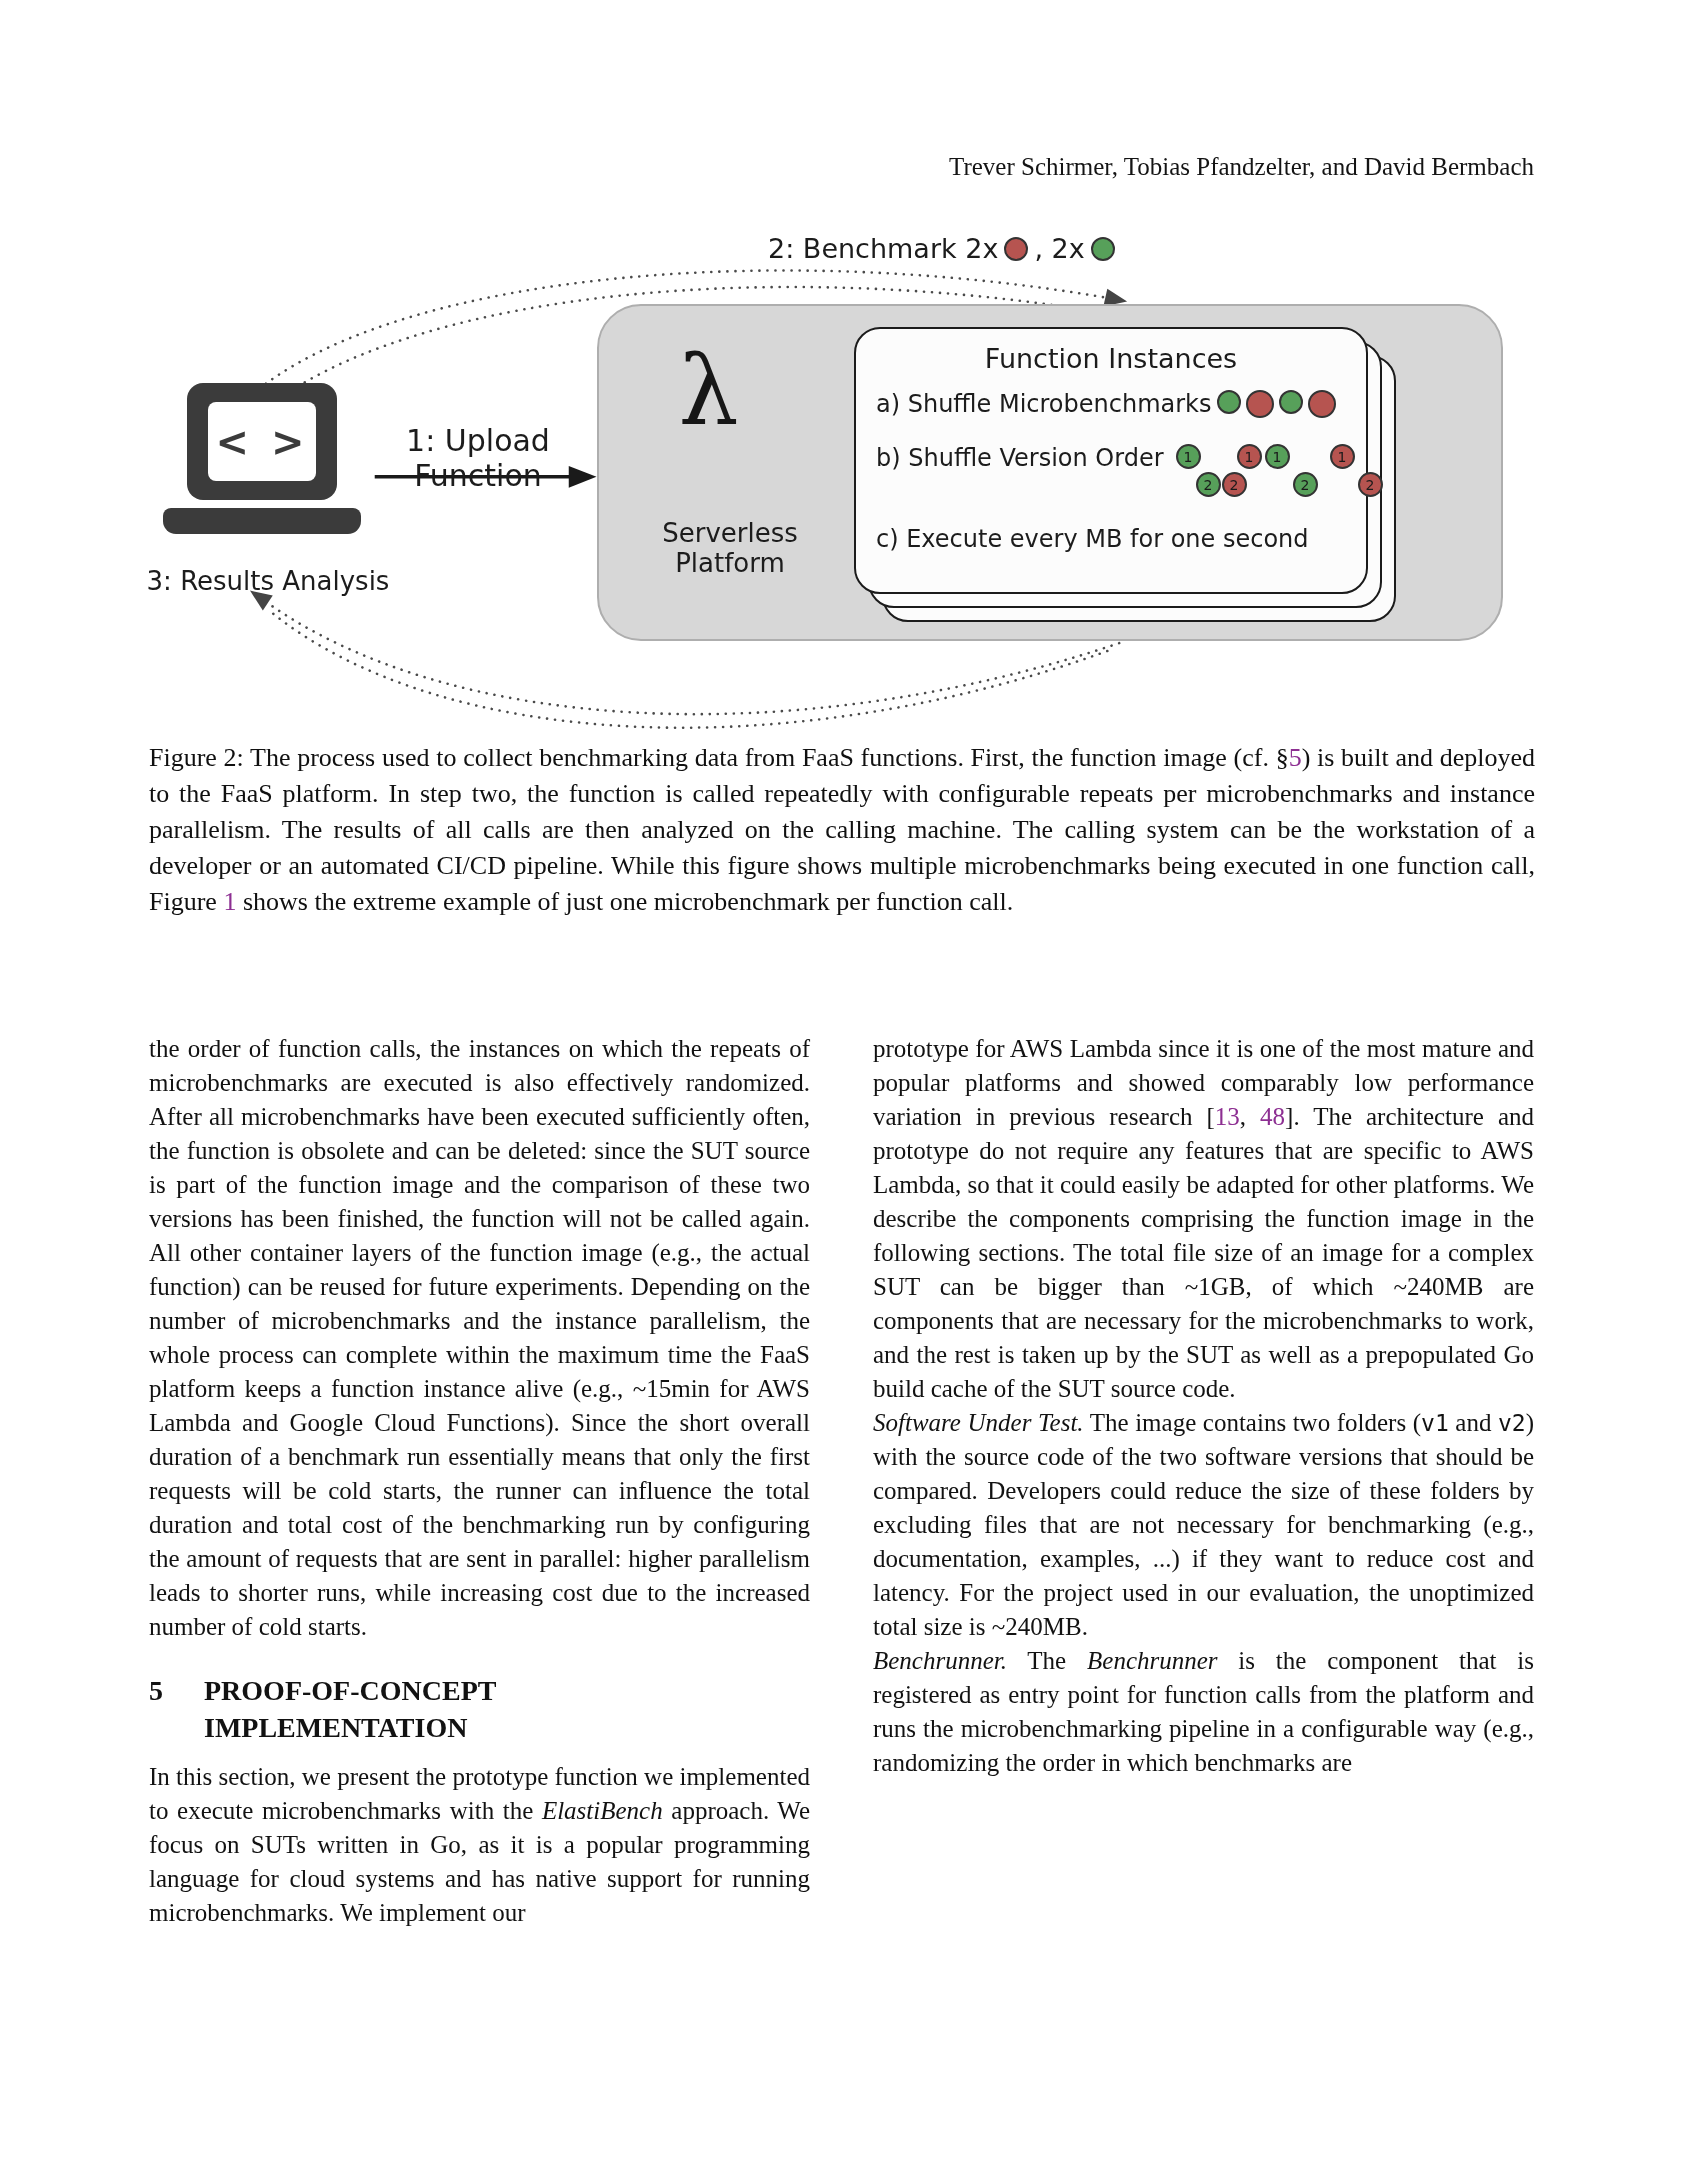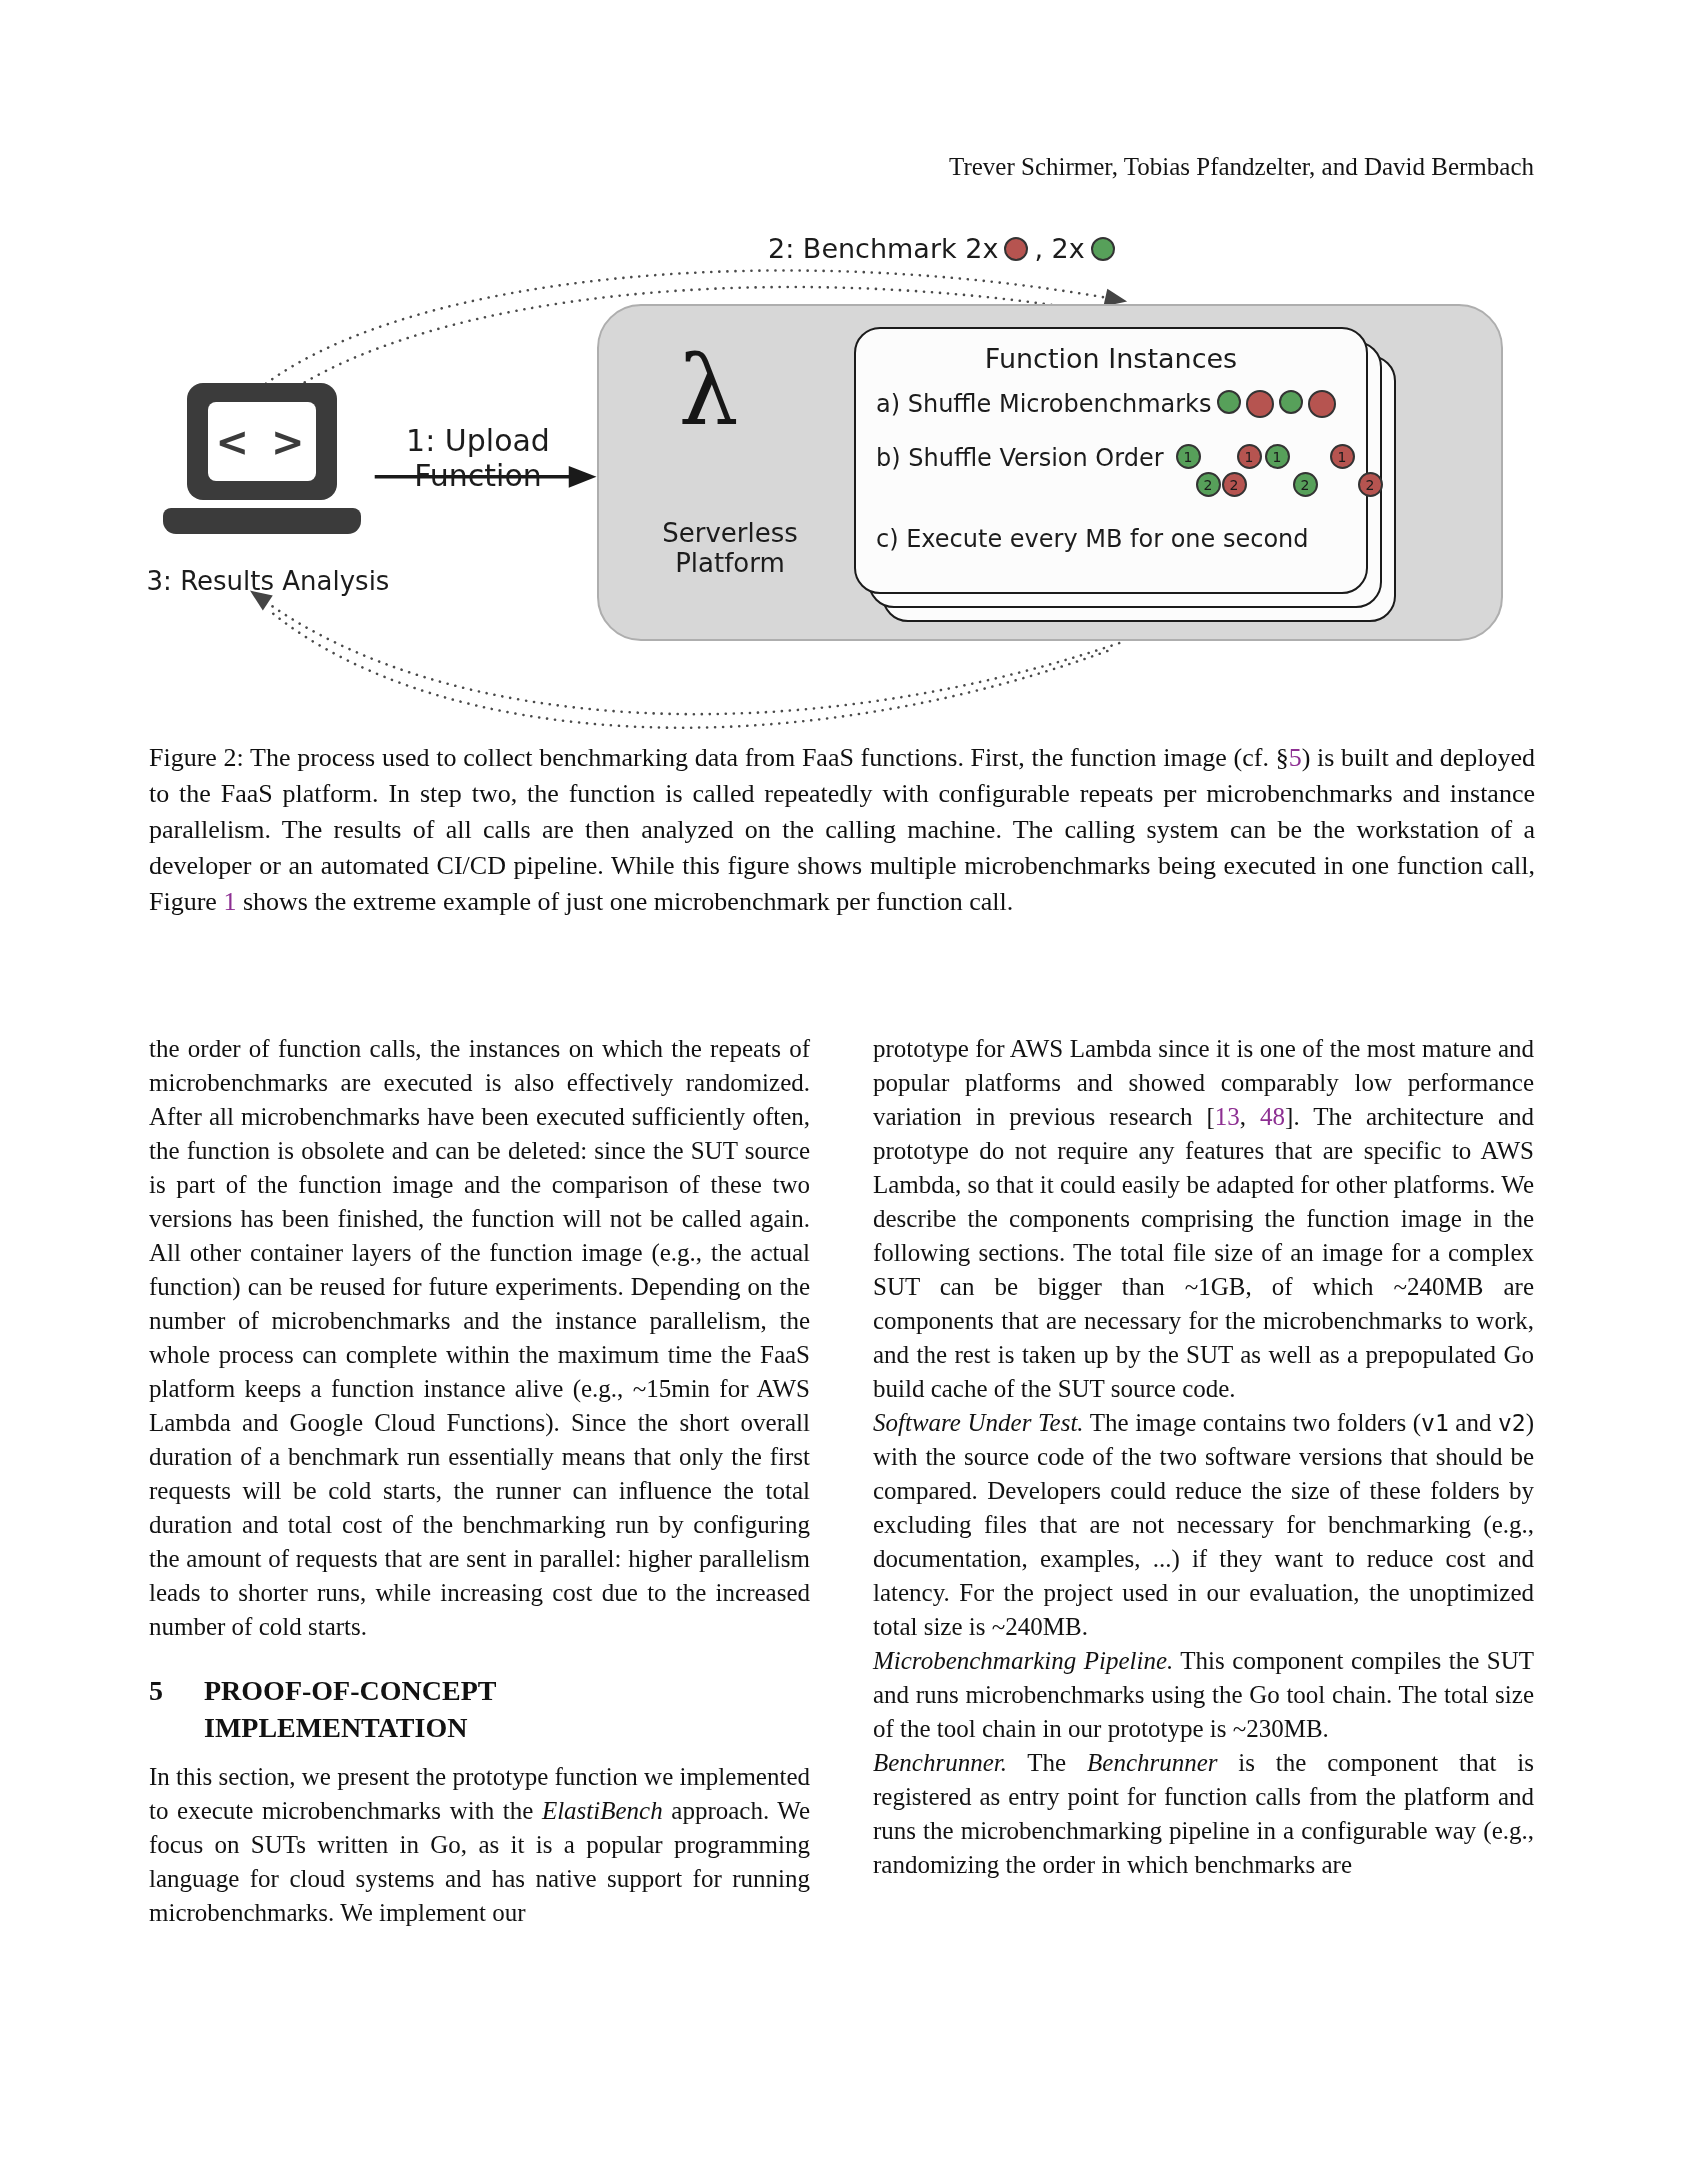--- a/index.html
+++ b/index.html
@@ -231,19 +231,18 @@
     </div>
 
     <p><span>In this section, we present the prototype function we implemented to execute microbenchmarks with the </span><span class="it">ElastiBench</span><span> approach. We focus on SUTs written in Go, as it is a popular programming language for cloud systems and has native support for running microbenchmarks. We implement our</span></p>
   </div>
 
   <div class="col col-right">
     <p><span>prototype for AWS Lambda since it is one of the most mature and popular platforms and showed comparably low performance variation in previous research [</span><span class="link">13</span><span>, </span><span class="link">48</span><span>]. The architecture and prototype do not require any features that are specific to AWS Lambda, so that it could easily be adapted for other platforms. We describe the components comprising the function image in the following sections. The total file size of an image for a complex SUT can be bigger than ~1GB, of which ~240MB are components that are necessary for the microbenchmarks to work, and the rest is taken up by the SUT as well as a prepopulated Go build cache of the SUT source code.</span></p>
 
     <p class="para"><span class="lead">Software Under Test.</span><span> The image contains two folders (</span><span class="mono">v1</span><span> and </span><span class="mono">v2</span><span>) with the source code of the two software versions that should be compared. Developers could reduce the size of these folders by excluding files that are not necessary for benchmarking (e.g., documentation, examples, ...) if they want to reduce cost and latency. For the project used in our evaluation, the unoptimized total size is ~240MB.</span></p>
 
-    <p class="para"><span class="lead">Microbenchmarking Pipeline.</span><span> This component compiles the SUT and runs microbenchmarks using the Go tool chain. The total size of the tool chain in our prototype is ~230MB.</span></p>
 
     <p class="para"><span class="lead">Benchrunner.</span><span> The </span><span class="it">Benchrunner</span><span> is the component that is registered as entry point for function calls from the platform and runs the microbenchmarking pipeline in a configurable way (e.g., randomizing the order in which benchmarks are</span></p>
   </div>
 
 </div>
 
 
 </body></html>

